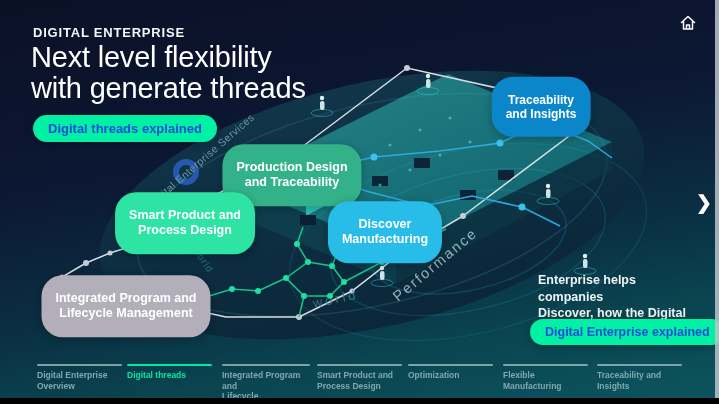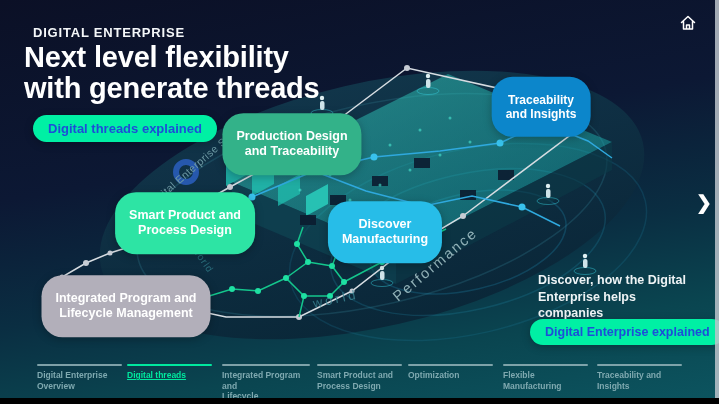--- a/index.html
+++ b/index.html
@@ -3,46 +3,46 @@
 <meta charset="utf-8">
 <style>
   html,body{margin:0;padding:0;background:#222;}
   #stage{
     position:relative;width:719px;height:404px;overflow:hidden;
     font-family:"Liberation Sans",sans-serif;
     background:linear-gradient(170deg,#0b1026 0%,#0c1834 38%,#0a2e42 62%,#0a4550 80%,#0c5560 100%);
   }
   
   .eyebrow{position:absolute;left:33px;top:25px;color:#f4f7f9;font-size:13px;font-weight:700;letter-spacing:.8px;}
-  .title{position:absolute;left:24px;top:42px;color:#ffffff;font-size:29px;line-height:1.07;font-weight:700;letter-spacing:-.2px;}
+  .title{position:absolute;left:31px;top:42px;color:#ffffff;font-size:29px;line-height:1.07;font-weight:400;letter-spacing:-.2px;}
   .pill{position:absolute;border-radius:16px;display:flex;align-items:center;justify-content:center;
         text-align:center;font-weight:700;cursor:pointer;box-shadow:0 2px 8px rgba(0,0,0,.25);}
   .cta{background:#00f0a4;color:#1d4ed8;font-size:13px;padding:6px 15px;white-space:nowrap;}
   #cta-threads{left:33px;top:115px;}
   #cta-enterprise{left:530px;top:319px;font-size:12.5px;}
   
   .hotspot{transform:translate(-50%,-50%);color:#fff;font-size:12.5px;line-height:1.18;padding:16px 14px;border-radius:21px;}
-  #hs-production{left:292px;top:144px;background:#33b289;}
+  #hs-production{left:292px;top:175px;background:#33b289;}
   #hs-smart{left:185px;top:223px;background:#2de4a4;}
   #hs-flexible{left:385px;top:232px;background:#27bde8;}
   #hs-traceability{left:541px;top:107px;background:#0c86cb;font-size:12px;}
   #hs-integrated{left:126px;top:306px;background:#b2afba;}
   
   .aside-text{position:absolute;left:538px;top:272px;width:165px;color:#eef3f5;font-size:12.5px;font-weight:600;line-height:1.32;}
   .next-btn{position:absolute;left:694px;top:190px;width:20px;height:24px;color:#ffffff;font-size:19px;font-weight:700;
             display:flex;align-items:center;justify-content:center;cursor:pointer;background:transparent;border:none;}
   .home-btn{position:absolute;left:678px;top:13px;width:20px;height:20px;cursor:pointer;background:transparent;border:none;padding:0;}
   .edge-strip{position:absolute;right:0;top:0;width:4px;height:398px;background:#bdc4cb;opacity:.85;}
   
   .navbar{position:absolute;left:0;bottom:6px;width:719px;height:38px;}
   .tab{position:absolute;top:4px;width:85px;cursor:pointer;}
   .tab .bar{height:2px;background:#93b3b8;opacity:.85;border-radius:1px;}
   .tab .lbl{margin-top:4px;font-size:8.5px;line-height:1.25;color:#7fa9b0;font-weight:700;}
   .tab.active .bar{background:#00e89e;opacity:1;}
-  .tab.active .lbl{color:#00e89e;text-decoration:underline;}
+  .tab.active .lbl{color:#00e89e;}
   .black-bar{position:absolute;left:0;bottom:0;width:719px;height:6px;background:#000;}
   svg text{font-family:"Liberation Sans",sans-serif;}
 </style>
 </head>
 <body>
 
 <div id="stage">
 
   <svg width="719" height="404" viewBox="0 0 719 404" style="position:absolute;left:0;top:0;">
     <defs>
@@ -226,22 +226,22 @@
     </div>
   </div>
   <div class="pill hotspot" id="hs-integrated">
     <div>
       <div>Integrated Program and</div>
       <div>Lifecycle Management</div>
     </div>
   </div>
 
   <div class="aside-text">
+    <div>Enterprise helps companies</div>
     <div>Discover, how the Digital</div>
-    <div>Enterprise helps companies</div>
     <div>generate added value.</div>
   </div>
   <div class="pill cta" id="cta-enterprise">Digital Enterprise explained</div>
 
   <button class="home-btn" title="">
     <svg width="20" height="20" viewBox="0 0 20 20">
       <path d="M3.5,9.5 L10,3.5 L16.5,9.5 M5.5,8.2 V16 H14.5 V8.2 M8.5,16 V12 H11.5 V16" fill="none" stroke="#ffffff" stroke-width="1.5" stroke-linecap="round" stroke-linejoin="round"></path>
     </svg>
   </button>
   <button class="next-btn">

